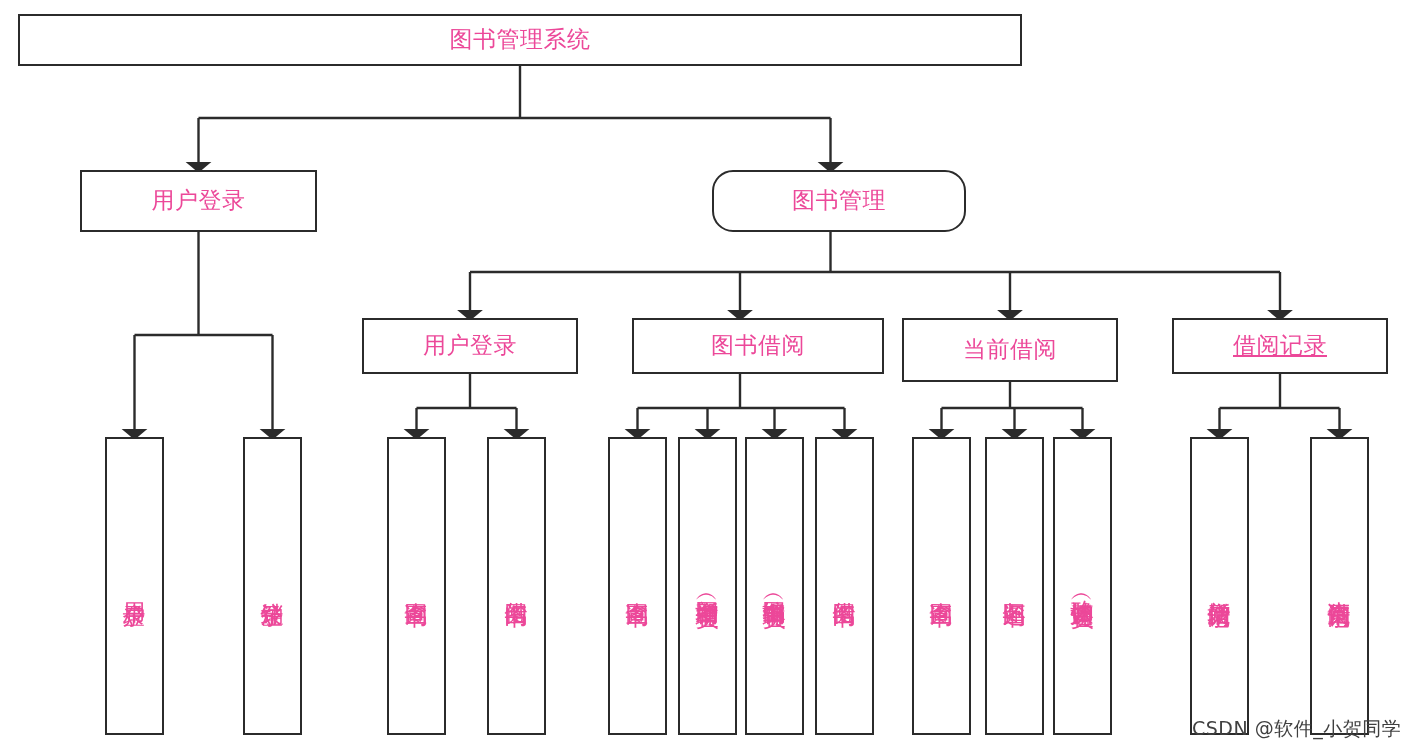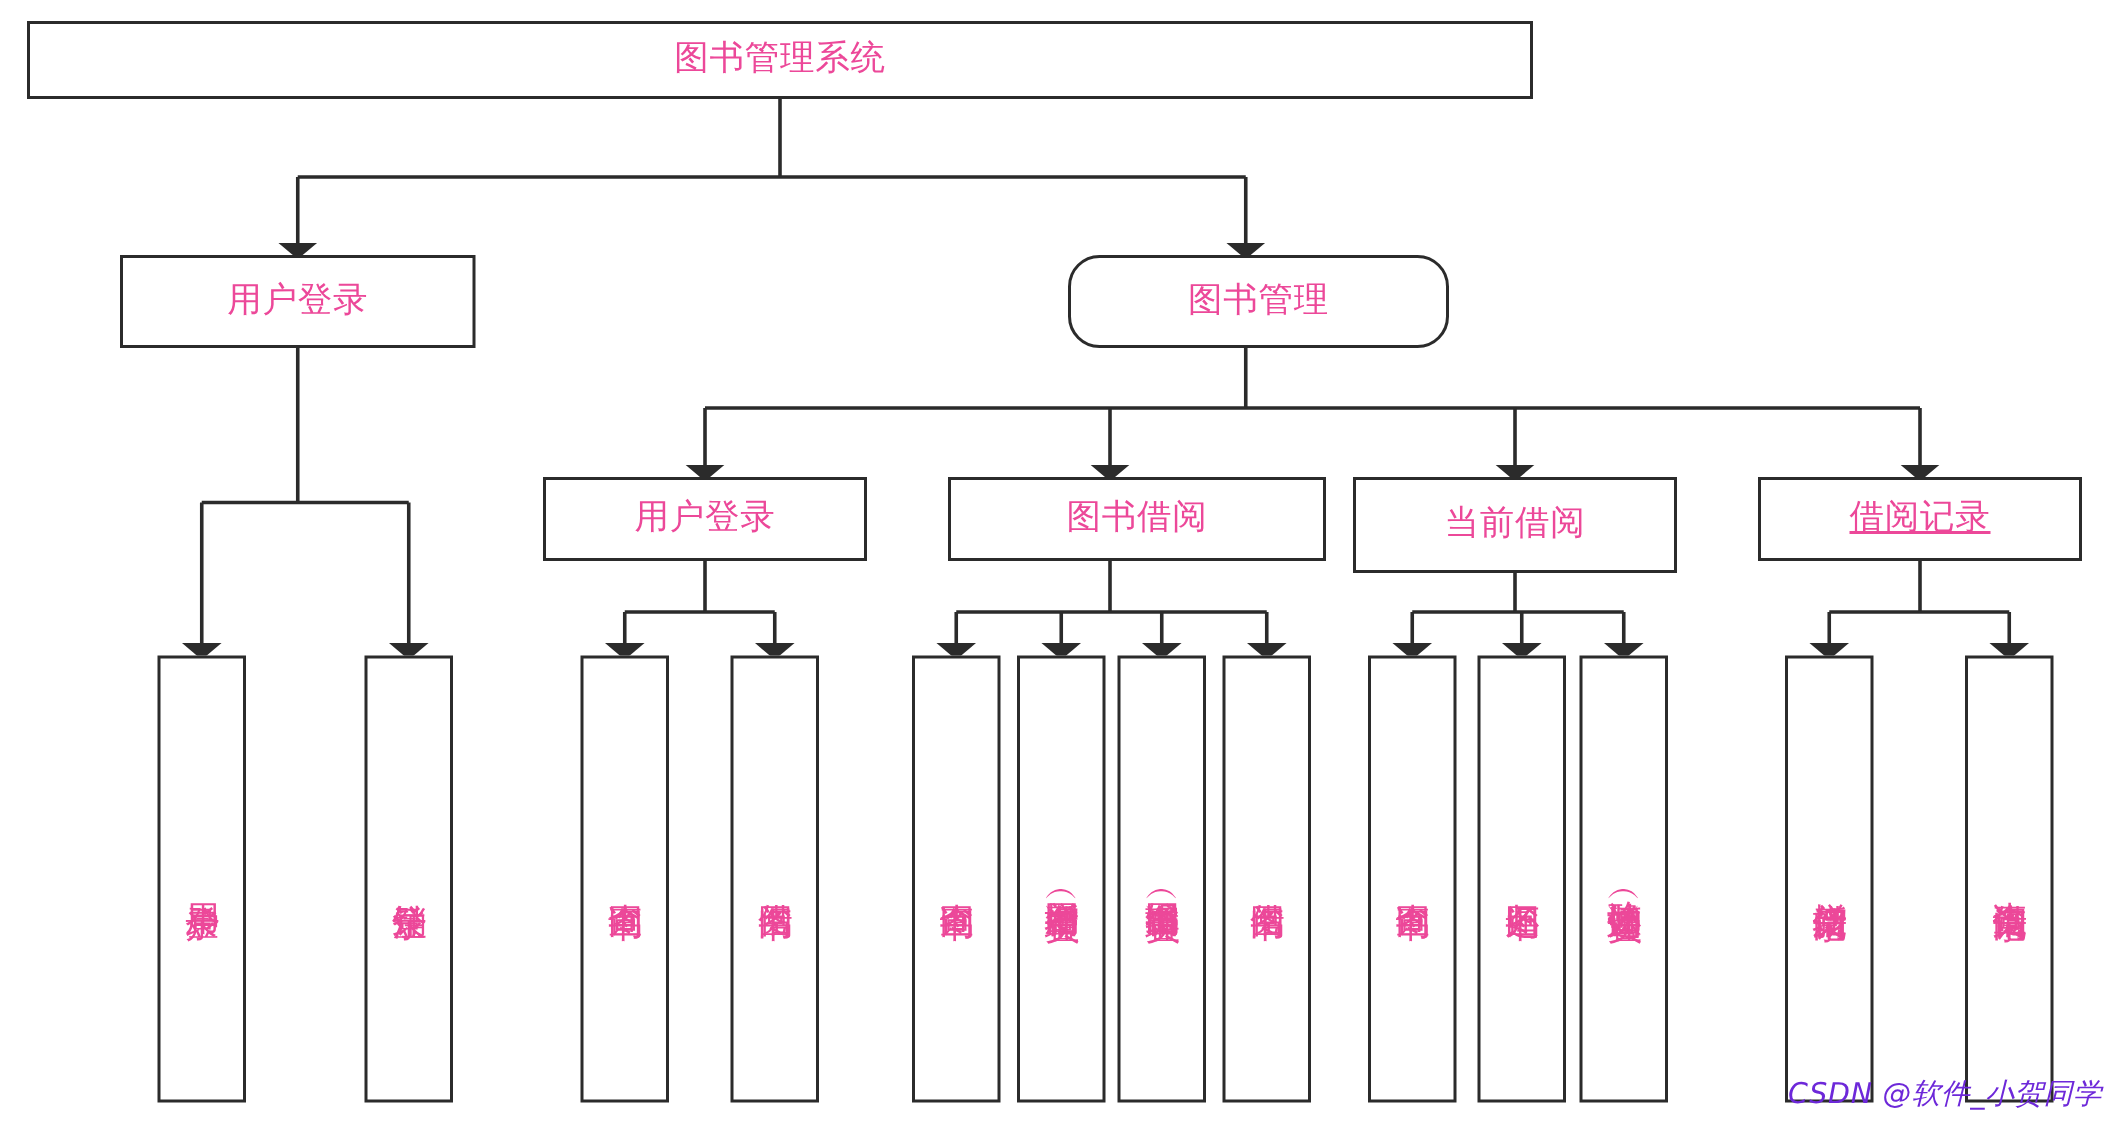--- a/index.html
+++ b/index.html
@@ -52,25 +52,24 @@
   .node.vert .vlabel {
     writing-mode: vertical-rl;
     text-orientation: upright;
     white-space: normal;
     text-align: center;
     display: block;
   }
   .watermark {
     position: absolute;
     font-size: 19px;
-    color: #6d28d9;
+    color: #404040;
     letter-spacing: 0.5px;
     white-space: nowrap;
     user-select: none;
-    font-style: italic;
   }
 </style>
 </head>
 <body>
 
 <div id="stage">
 
   <svg id="wires" viewBox="0 0 1405 747" xmlns="http://www.w3.org/2000/svg">
     <defs>
       <marker id="arrow" markerWidth="10" markerHeight="11" refX="2.2" refY="5.5" orient="auto" markerUnits="strokeWidth">

